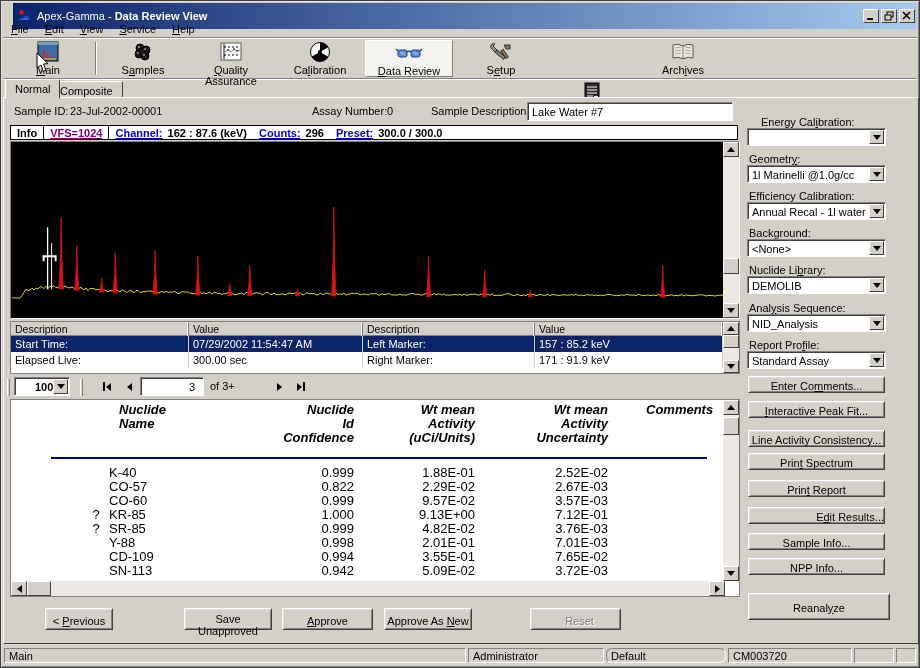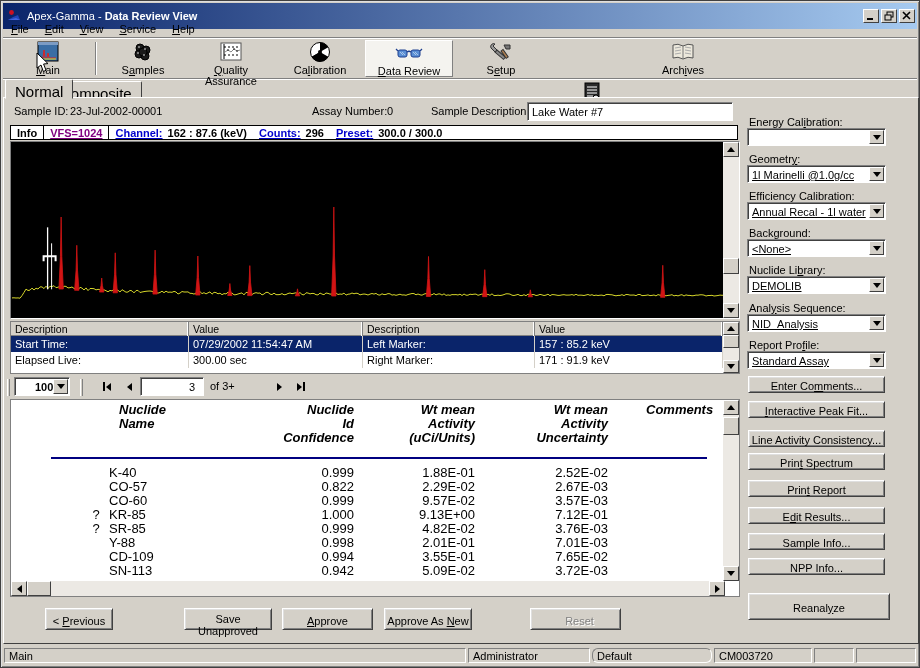--- a/index.html
+++ b/index.html
@@ -1,42 +1,42 @@
 <!DOCTYPE html>
 <html><head>
 <meta charset="utf-8">
 <style>
   *{margin:0;padding:0;box-sizing:border-box;font-family:"Liberation Sans",sans-serif;}
   html,body{width:920px;height:668px;overflow:hidden;background:#d4d0c8;}
   u{text-decoration:underline;}
   .window{position:relative;width:920px;height:668px;background:#d4d0c8;border:1px solid #404040;
     box-shadow:inset 1px 1px 0 #dfdfdf, inset -1px -1px 0 #808080;}
   
-  .titlebar{position:absolute;left:2px;top:2px;right:2px;height:18px;
+  .titlebar{position:absolute;left:12px;top:2px;right:2px;height:18px;
     background:linear-gradient(to right,#0a246a,#a6caf0);display:flex;align-items:center;padding:13px 2px;}
   .app-icon{width:16px;height:14px;margin-left:2px;flex:0 0 auto;}
   .title-text{color:#fff;font-size:11px;margin-left:4px;white-space:nowrap;}
   .t-bold{font-weight:bold;}
   .win-btns{margin-left:auto;display:flex;gap:2px;}
   .wbtn{width:16px;height:14px;background:#d4d0c8;border:1px solid;border-color:#fff #404040 #404040 #fff;
     display:flex;align-items:center;justify-content:center;}
   
   .menubar{position:absolute;left:2px;top:20px;right:2px;height:17px;display:flex;align-items:center;font-size:11px;border-bottom:1px solid #808080;box-shadow:0 1px 0 #fff;}
   .menu-item{padding:2px 8px;}
   
   .toolbar{position:absolute;left:2px;top:38px;right:2px;height:40px;border-bottom:1px solid #808080;box-shadow:0 1px 0 #fff;}
   .tbtn{position:absolute;top:1px;height:37px;text-align:center;font-size:11px;color:#000;}
   .tbtn .ticon{display:block;height:24px;margin-top:1px;}
   .tbtn .tlabel{display:block;line-height:11px;}
   .tbtn.selected{background:#f4f3ef;border:1px solid;border-color:#fff #808080 #808080 #fff;}
   .tsep{position:absolute;top:3px;width:2px;height:33px;border-left:1px solid #808080;border-right:1px solid #fff;}
   .cursor{position:absolute;left:33px;top:13px;width:14px;height:20px;z-index:9;}
   
   .tabrow{position:absolute;left:2px;top:78px;height:19px;}
-  .tab{position:absolute;top:0;height:19px;padding:3px 9px 0 9px;font-size:15px;background:#d4d0c8;
+  .tab{position:absolute;top:0;height:19px;padding:3px 9px 0 9px;font-size:11px;background:#d4d0c8;
     border:1px solid;border-color:#fff #404040 transparent #fff;border-radius:2px 2px 0 0;}
   .tab.active{z-index:3;top:0;height:20px;}
   .tab.inactive{top:2px;height:17px;z-index:1;}
   
   .main{position:absolute;left:2px;top:96px;width:916px;height:547px;background:#d4d0c8;
     border:1px solid;border-color:#fff #404040 #404040 #fff;z-index:2;}
   
   .sample-row{position:absolute;left:0;top:3px;width:738px;height:22px;}
   .sample-row span{position:absolute;top:4px;font-size:11px;white-space:nowrap;}
   .desc-input{position:absolute;left:523px;top:1px;width:206px;height:19px;background:#fff;
@@ -101,21 +101,21 @@
   .btn{background:#d4d0c8;border:1px solid;border-color:#fff #404040 #404040 #fff;
     box-shadow:inset 1px 1px 0 #dfdfdf, inset -1px -1px 0 #808080;font-size:11px;text-align:center;color:#000;}
   .bottom-btns .btn{position:absolute;top:0;height:22px;padding-top:4px;}
   .bottom-btns{position:absolute;left:0;top:510px;width:740px;height:24px;}
   .btn.disabled{color:#808080;text-shadow:1px 1px 0 #fff;padding-left:8px;}
   
   .sidebar{position:absolute;left:742px;top:0;width:172px;height:100%;}
   .sidebar .glabel{position:absolute;left:3px;font-size:11px;white-space:nowrap;}
   .combo{position:absolute;left:1px;width:139px;height:18px;background:#fff;
     border:1px solid;border-color:#808080 #fff #fff #808080;box-shadow:inset 1px 1px 0 #404040;font-size:11px;}
-  .combo .combo-val{position:absolute;left:4px;top:3px;white-space:nowrap;overflow:hidden;max-width:115px;text-decoration:underline;}
+  .combo .combo-val{position:absolute;left:4px;top:3px;white-space:nowrap;overflow:hidden;max-width:115px;}
   .combo-btn{position:absolute;right:1px;top:1px;width:15px;height:14px;background:#d4d0c8;
     border:1px solid;border-color:#fff #404040 #404040 #fff;display:flex;align-items:center;justify-content:center;}
   .combo .combo-btn{height:14px;}
   .sidebar .btn{position:absolute;left:2px;width:137px;height:17px;padding-top:2px;}
   
   .statusbar{position:absolute;left:2px;top:646px;right:2px;height:17px;display:flex;gap:2px;font-size:11px;padding:1px 1px;}
   .sb-panel{border:1px solid;border-color:#808080 #fff #fff #808080;padding:1px 4px;white-space:nowrap;overflow:hidden;}
 </style>
 </head>
 <body>
@@ -497,21 +497,21 @@
 
     <div class="bottom-btns">
       <button class="btn" style="left:41px;width:68px;">&lt; <u>P</u>revious</button>
       <button class="btn" style="left:180px;width:88px;">Save Unapproved</button>
       <button class="btn" style="left:278px;width:91px;"><u>A</u>pprove</button>
       <button class="btn" style="left:380px;width:88px;">Approve As <u>N</u>ew</button>
       <button class="btn disabled" style="left:526px;width:91px;">Reset</button>
     </div>
 
     <div class="sidebar">
-      <div class="glabel" style="top:18px;">Energy Cal<u>i</u>bration:</div>
+      <div class="glabel" style="top:18px;margin-left:12px;">Energy Cal<u>i</u>bration:</div>
       <div class="combo" style="top:30px;">
         <span class="combo-val"></span>
         <span class="combo-btn">
             <i class="tri-down"></i>
           </span>
       </div>
       <div class="glabel" style="top:55px;">Geometr<u>y</u>:</div>
       <div class="combo" style="top:67px;">
         <span class="combo-val">1l Marinelli @1.0g/cc</span>
         <span class="combo-btn">
@@ -551,29 +551,29 @@
         <span class="combo-val">Standard Assay</span>
         <span class="combo-btn">
             <i class="tri-down"></i>
           </span>
       </div>
       <button class="btn" style="top:278px;">Enter Co<u>m</u>ments...</button>
       <button class="btn" style="top:303px;"><u>I</u>nteractive Peak Fit...</button>
       <button class="btn" style="top:332px;">Line Activity Consistency...</button>
       <button class="btn" style="top:355px;">Prin<u>t</u> Spectrum</button>
       <button class="btn" style="top:382px;">Prin<u>t</u> Report</button>
-      <button class="btn" style="top:409px;">E<u>d</u>it Results...</button>
+      <button class="btn" style="top:409px;text-align:right;">E<u>d</u>it Results...</button>
       <button class="btn" style="top:435px;">Sample Info...</button>
       <button class="btn" style="top:460px;">NPP Info...</button>
       <button class="btn" style="top:495px;height:27px;width:142px;">Reanal<u>y</u>ze</button>
     </div>
   </div>
 
   <div class="statusbar">
     <span class="sb-panel" style="width:462px;">Main</span>
-    <span class="sb-panel" style="width:122px;">Administrator</span>
+    <span class="sb-panel" style="width:136px;">Administrator</span>
     <span class="sb-panel" style="width:120px;border-radius:6px;">Default</span>
-    <span class="sb-panel" style="width:98px;">CM003720</span>
+    <span class="sb-panel" style="width:124px;">CM003720</span>
     <span class="sb-panel" style="width:40px;"></span>
     <span class="sb-panel" style="flex:1;"></span>
   </div>
 
 </div>
 
 </body></html>

